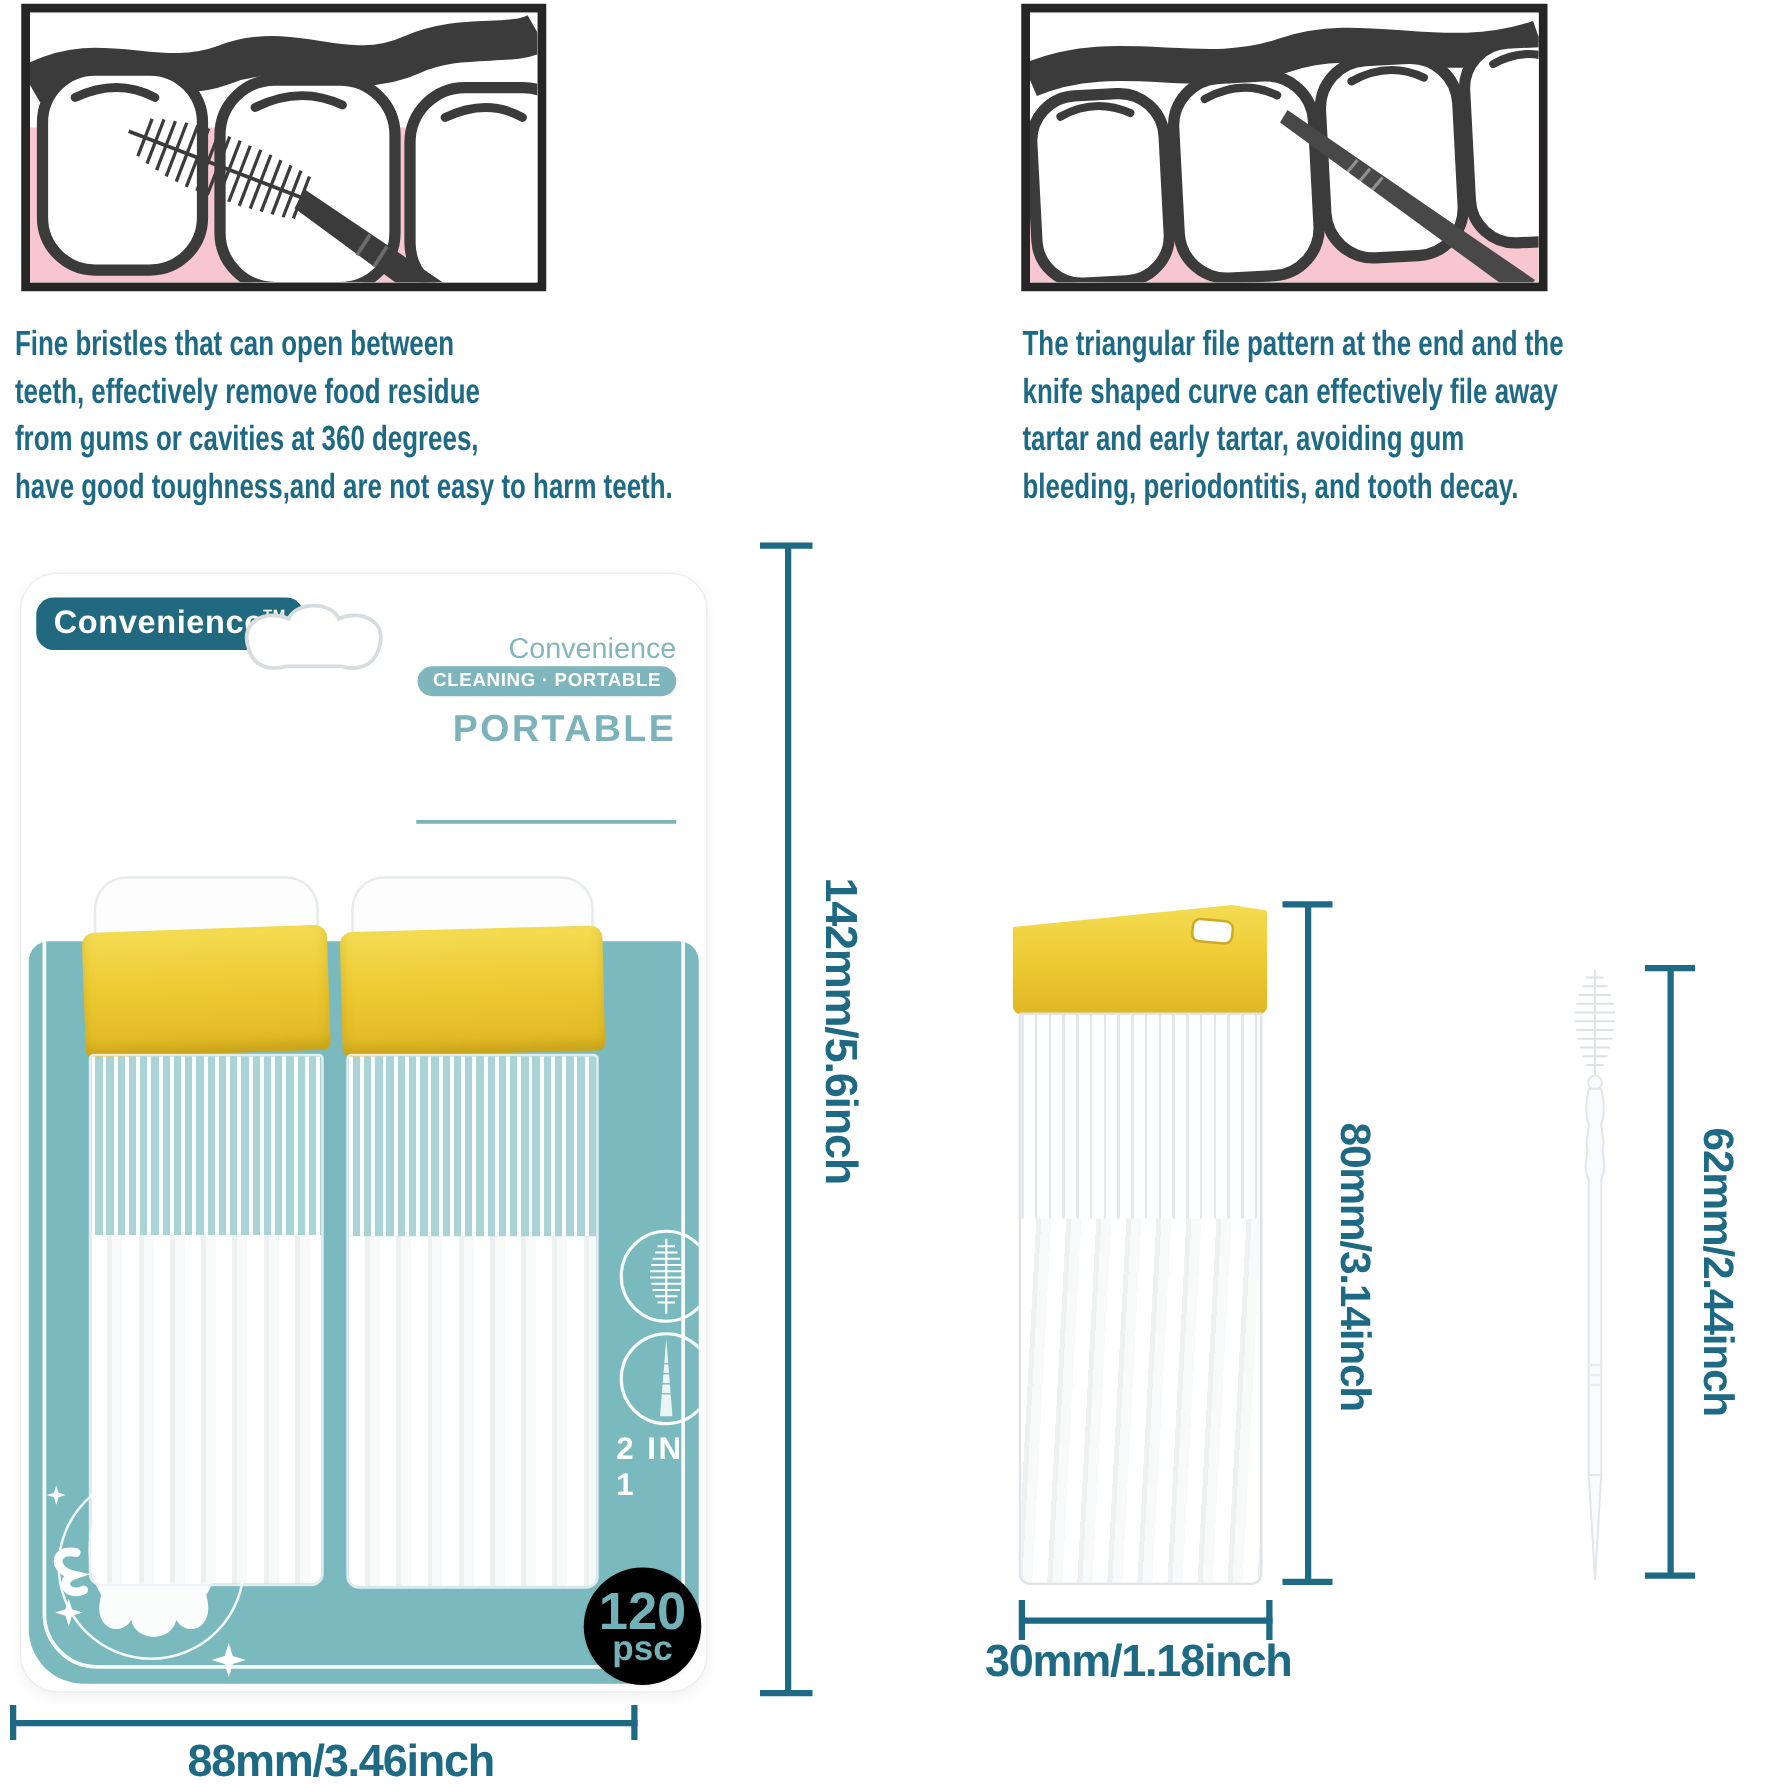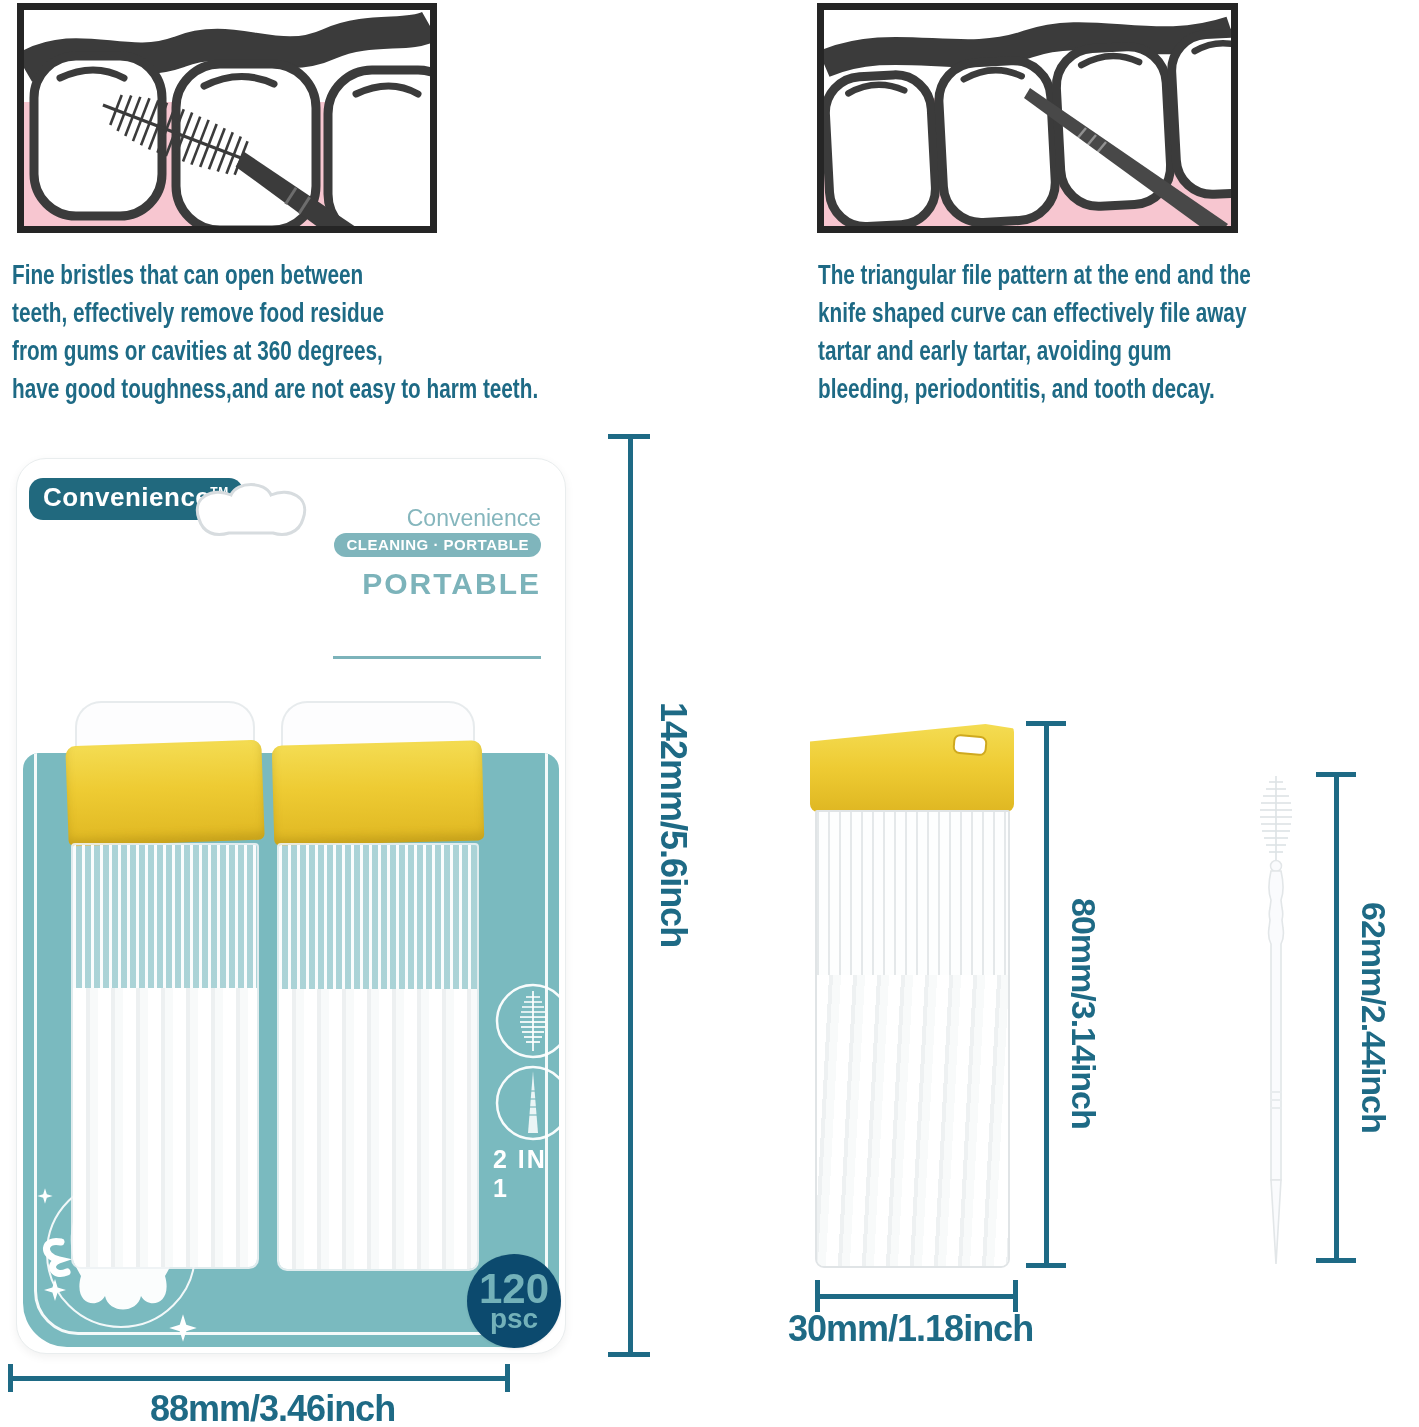--- a/index.html
+++ b/index.html
@@ -78,21 +78,21 @@
   .bristle-zone {
     position:absolute; left:0; right:0; top:0; height:34%;
     background:repeating-linear-gradient(90deg, rgba(255,255,255,.95) 0 3px, rgba(255,255,255,.12) 3px 9px);
   }
   .sticks {
     position:absolute; left:0; right:0; top:34%; bottom:0;
     background:repeating-linear-gradient(90deg,#ffffff 0 13px,#edf0f1 13px 17px,#f8fafa 17px 25px);
   }
   .count-badge {
     position:absolute; left:450px; top:795px; width:94px; height:94px; border-radius:50%;
-    background:#0c4a6e; z-index:4; display:flex; flex-direction:column; align-items:center; justify-content:center;
+    background:#000000; z-index:4; display:flex; flex-direction:column; align-items:center; justify-content:center;
     color:#73b1b9; box-shadow:0 1px 3px rgba(0,0,0,.08);
   }
   .count-badge .num { font-size:42px; font-weight:700; line-height:36px; }
   .count-badge .unit { font-size:28px; font-weight:700; line-height:24px; }
 
   
   .single-box { position:absolute; left:810px; top:722px; width:204px; height:546px; }
   .s-lid {
     position:absolute; left:0; right:0; top:2px; height:88px;
     background:linear-gradient(180deg,#f4dc52 0%,#eecb33 50%,#dfb722 100%);

